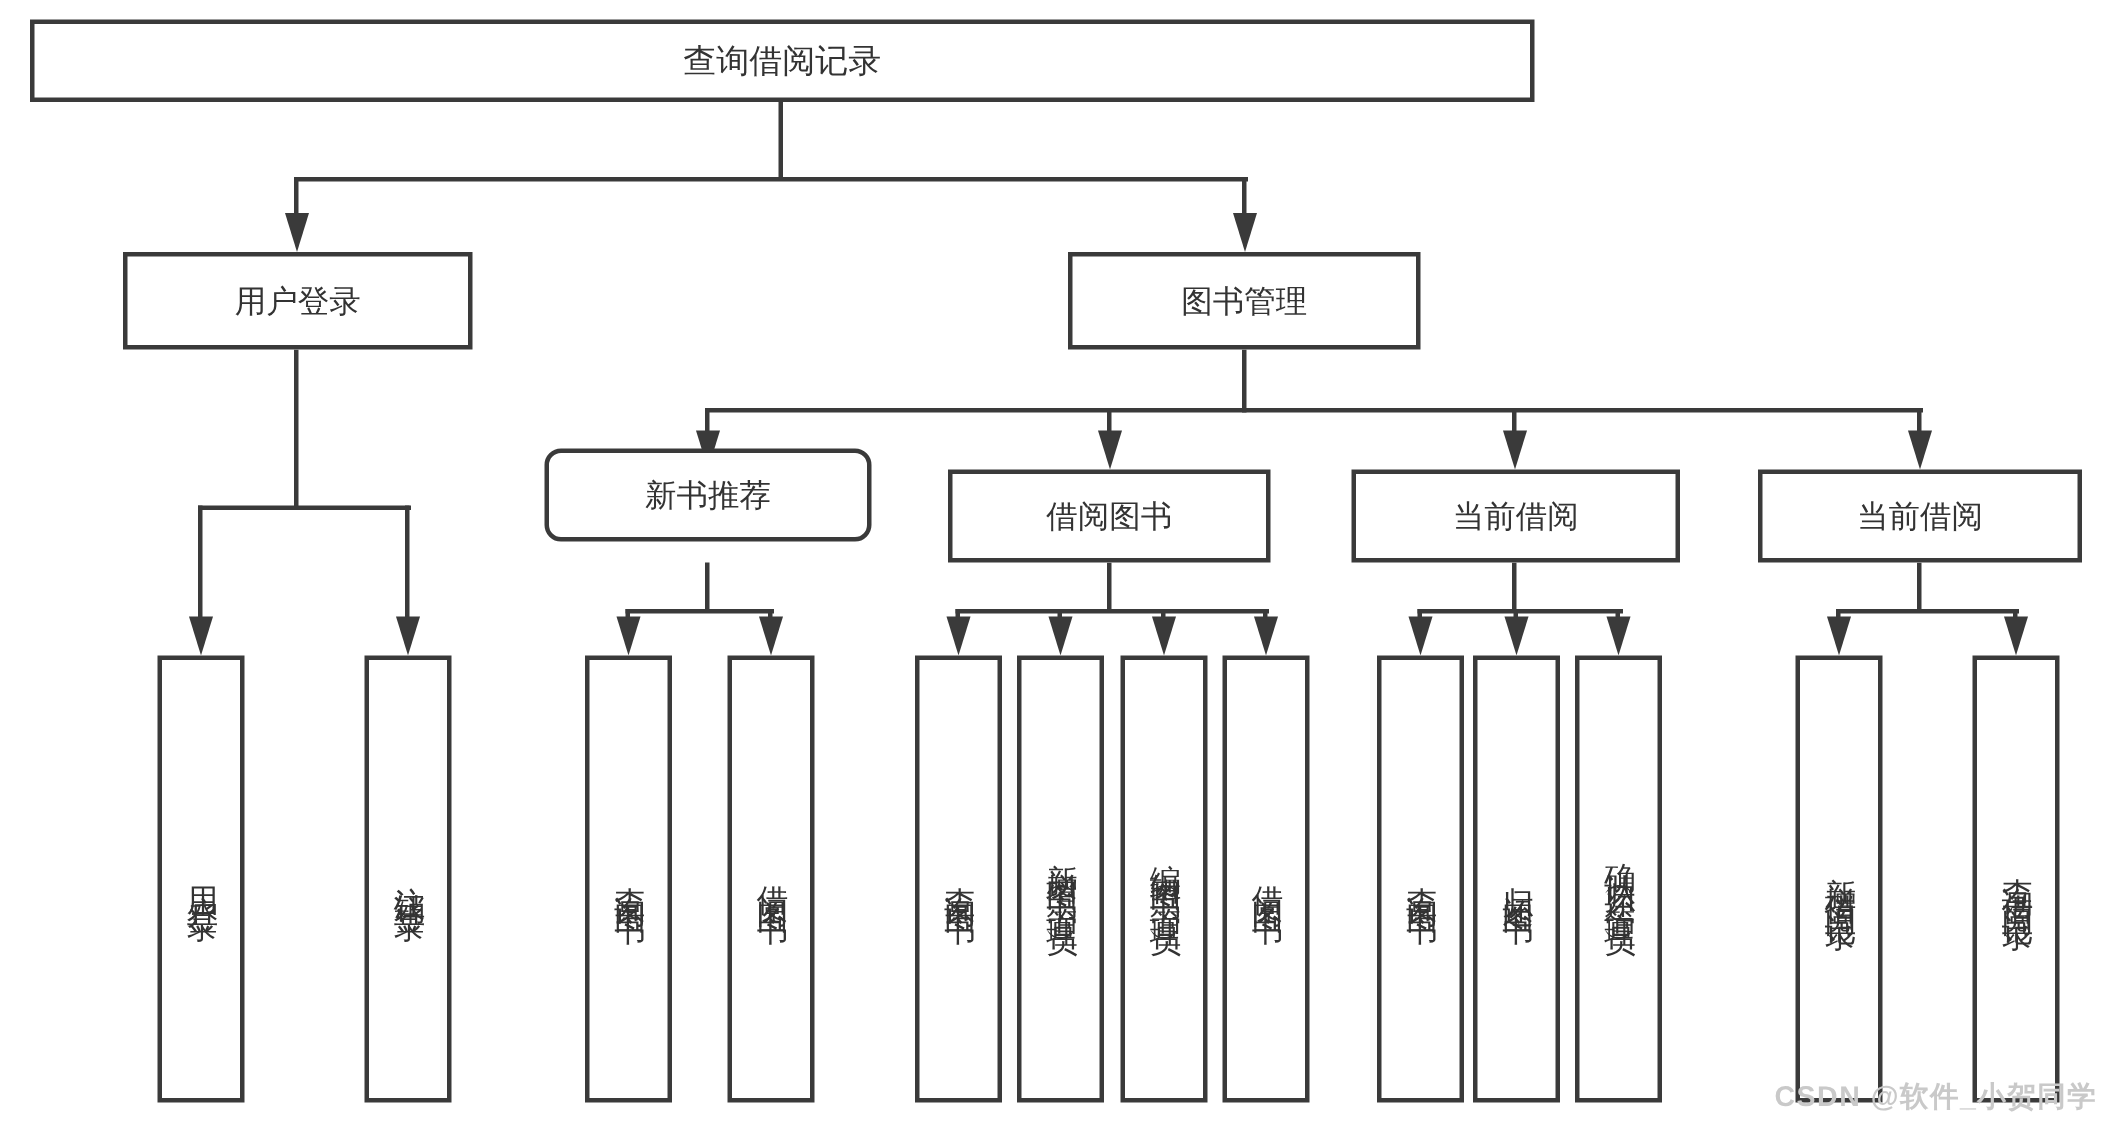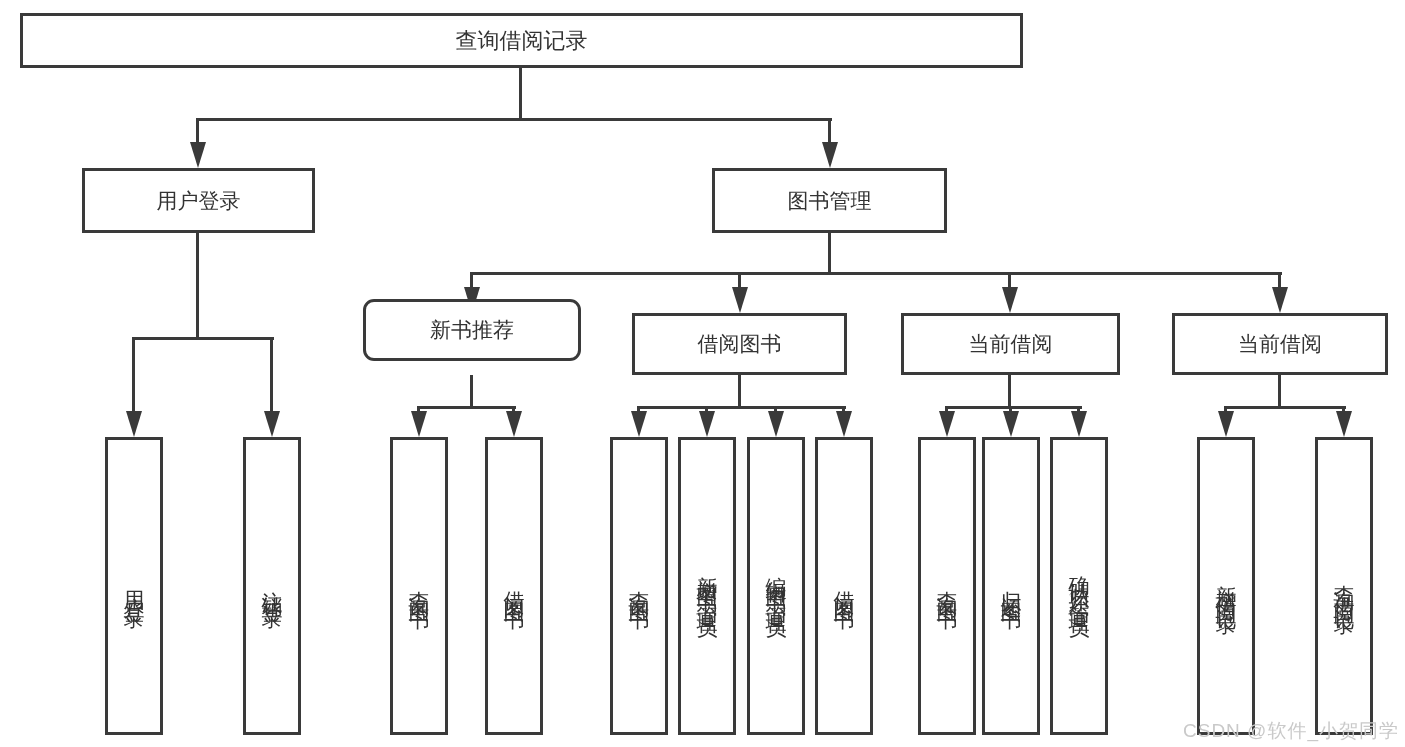--- a/index.html
+++ b/index.html
@@ -18,21 +18,21 @@
   }
   .vline{position:absolute;width:3px;background:#3a3a3a;z-index:1;}
   .hline{position:absolute;height:3px;background:#3a3a3a;z-index:1;}
   .arrow{
     position:absolute;width:0;height:0;z-index:1;
     border-left:8px solid transparent;border-right:8px solid transparent;
     border-top:26px solid #3a3a3a;
   }
   .watermark{
     position:absolute;left:1183px;top:718px;z-index:5;
-    font-size:19px;color:#c9c9c9;letter-spacing:1px;white-space:nowrap;
+    font-size:19px;color:#c9c9c9;letter-spacing:1px;white-space:nowrap;font-weight:bold;
   }
 </style>
 </head>
 <body>
 
 <div id="canvas">
 
   <div class="box root" style="left:20px;top:13px;width:1003px;height:55px;">查询借阅记录</div>
 
   <div class="vline" style="left:519px;top:68px;height:50px;"></div>

